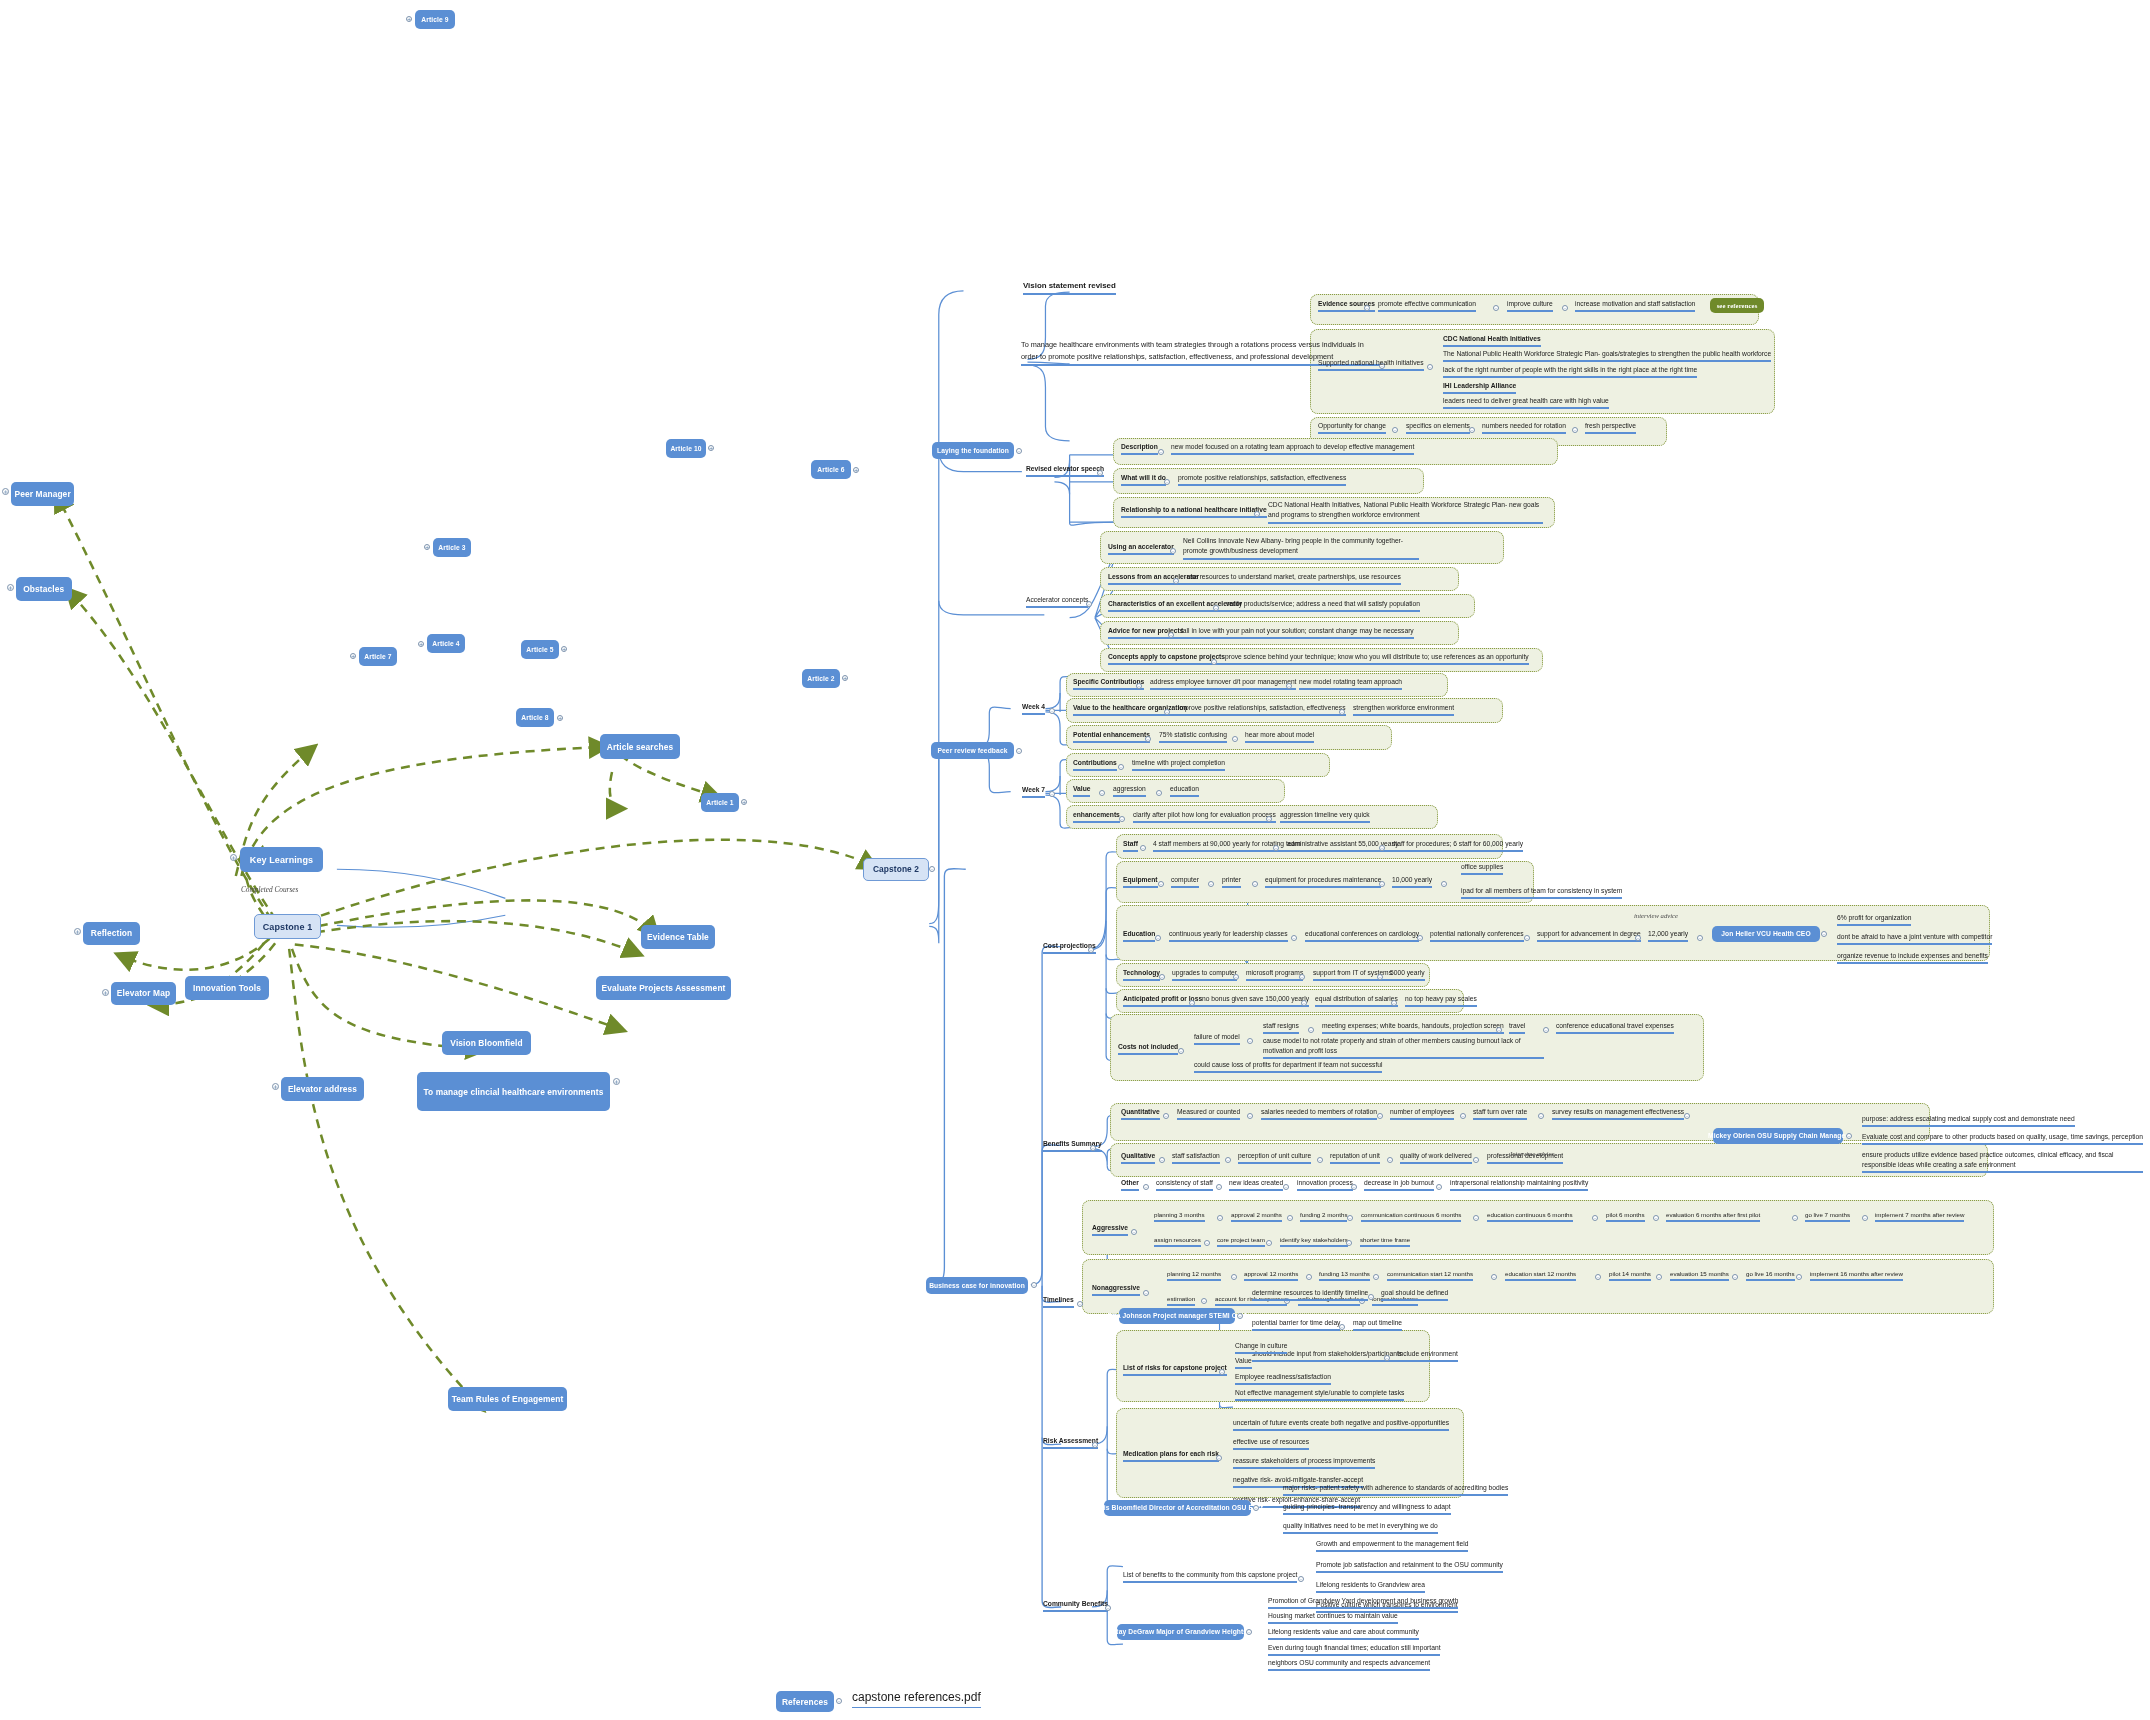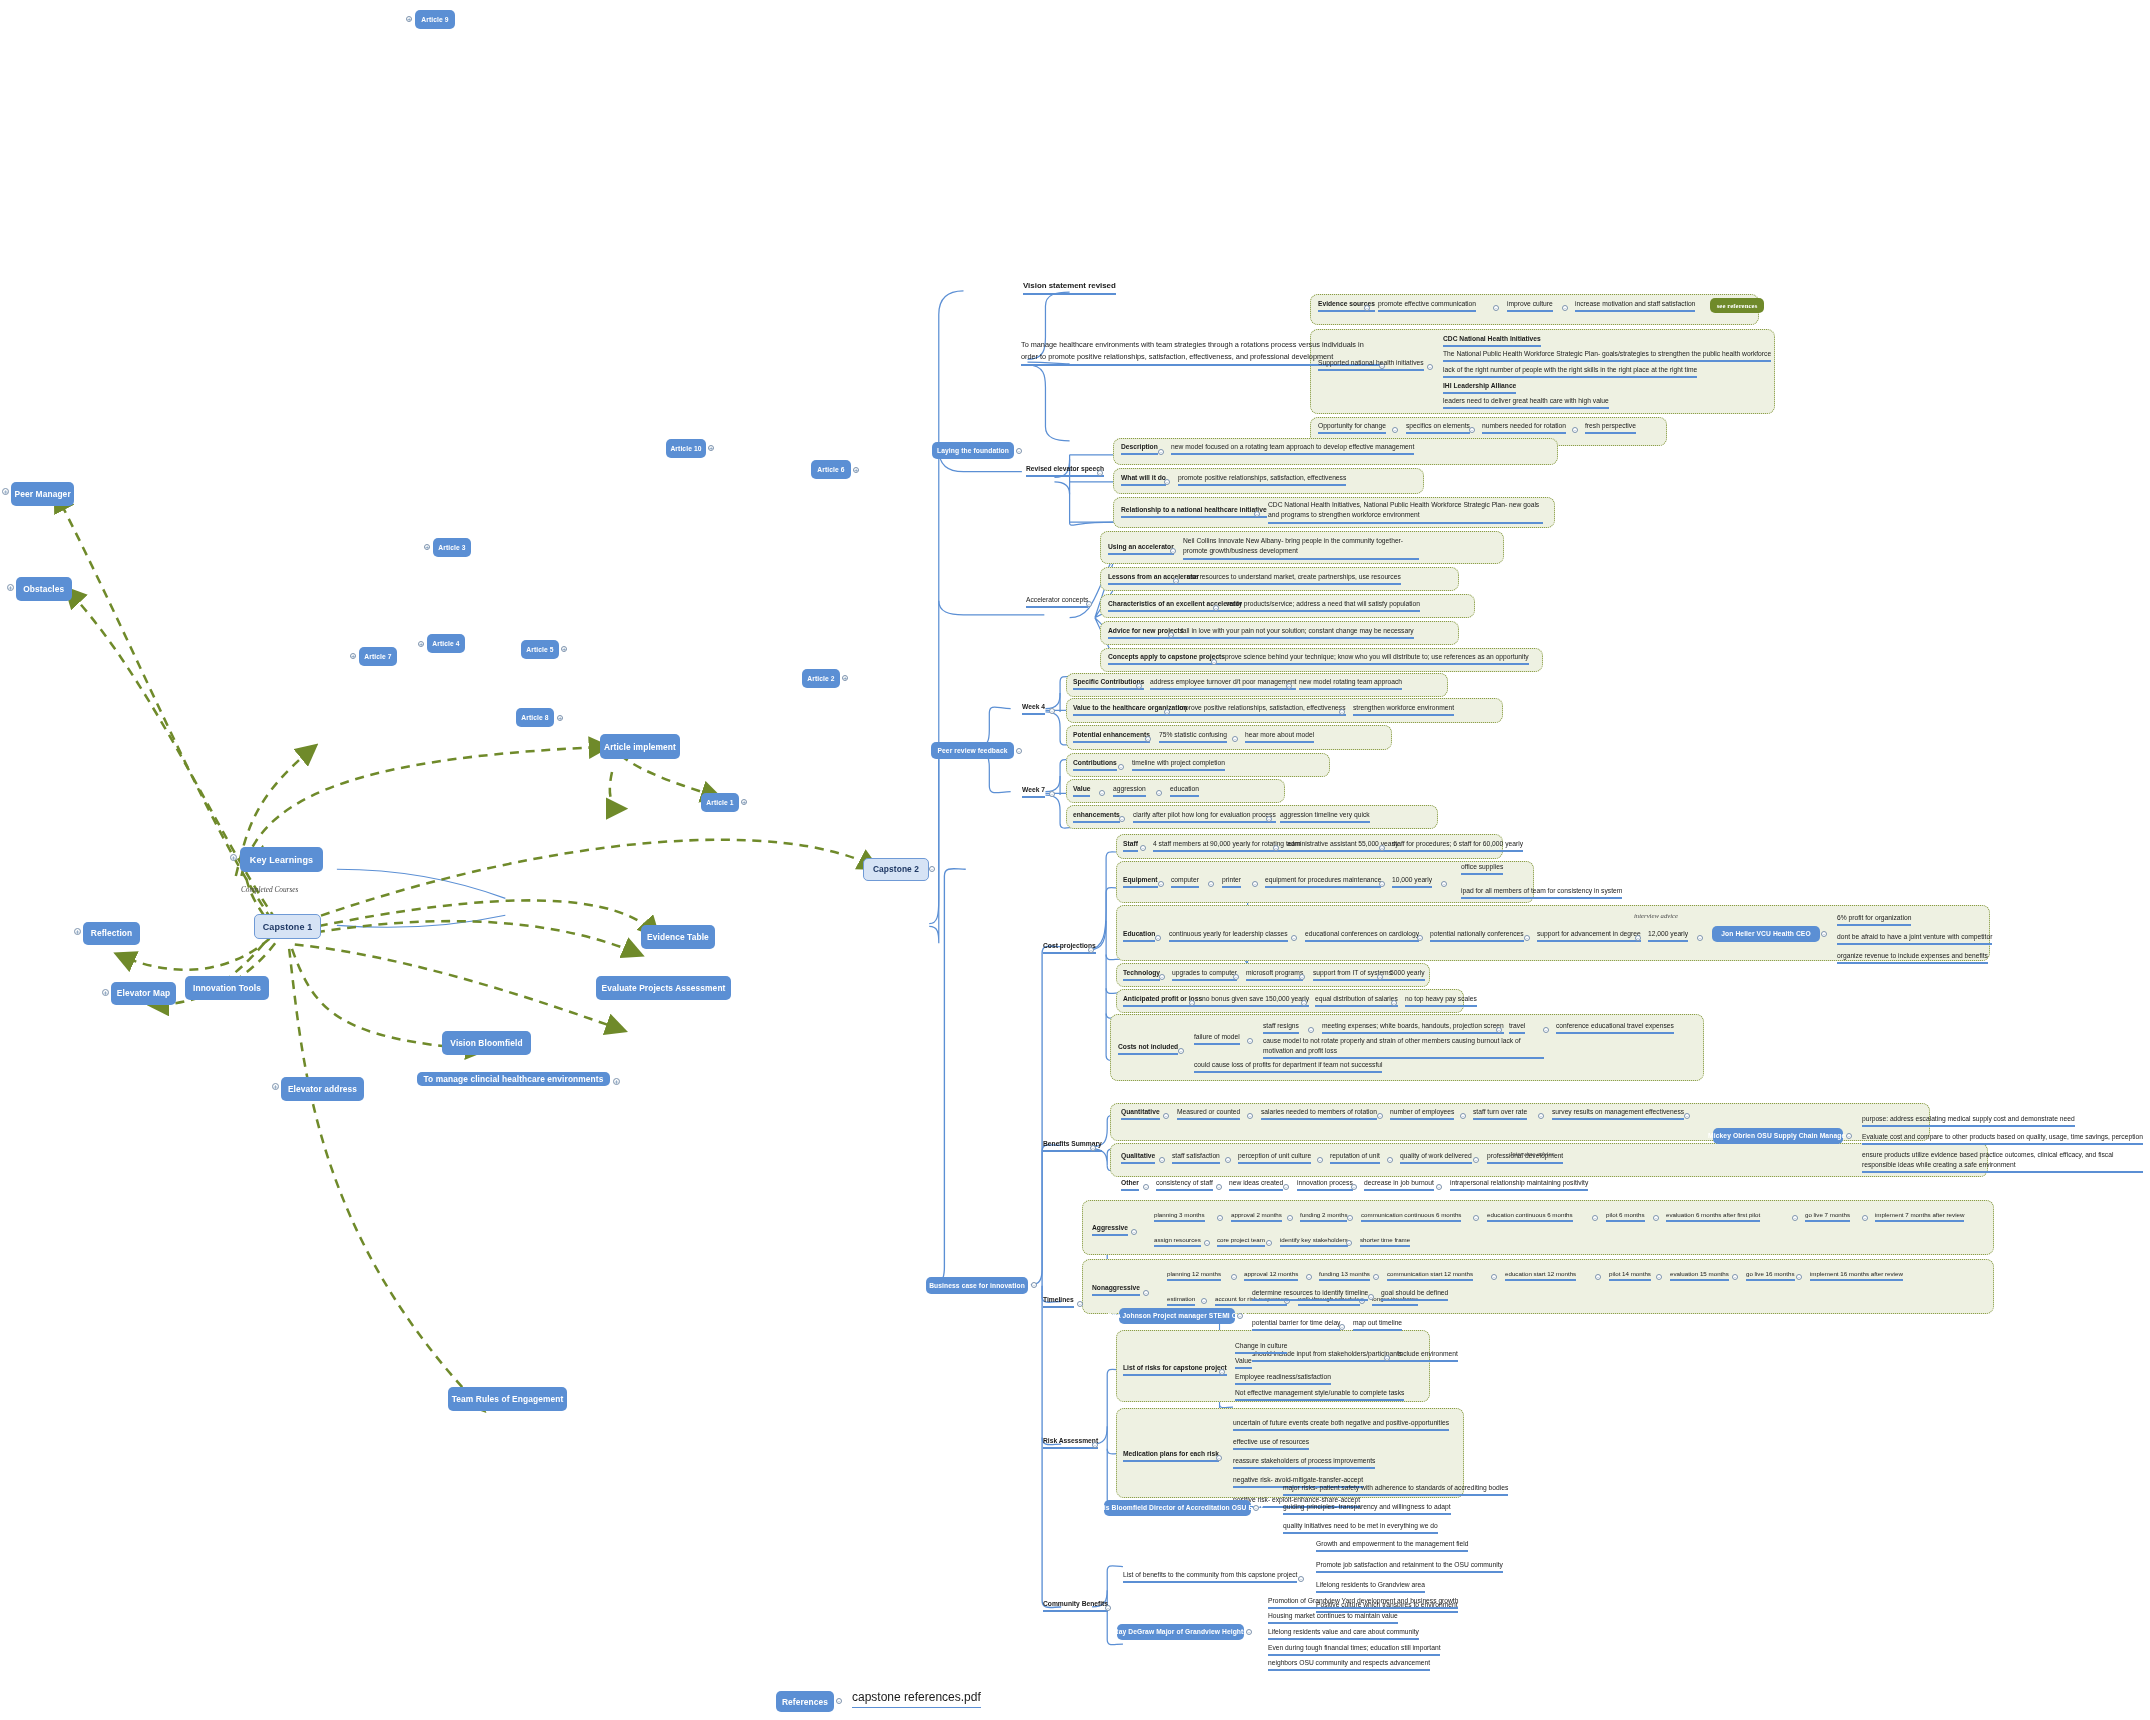--- a/index.html
+++ b/index.html
@@ -241,39 +241,39 @@
 
   <div class="node n-blue" style="left:281px;top:1077px;width:83px;height:23.6px;font-size:8.4px;">
     <span>Elevator address</span>
     </div>
   <div class="handle" style="left:272px;top:1083px;">+</div>
 
   <div class="node n-blue" style="left:442px;top:1031px;width:89px;height:23.6px;font-size:8.4px;">
     <span>Vision Bloomfield</span>
     </div>
 
-  <div class="node n-blue" style="left:417px;top:1072px;width:193px;height:14px;font-size:8.4px;">
+  <div class="node n-blue" style="left:417px;top:1072px;width:193px;height:39px;font-size:8.4px;">
     <span>To manage clincial healthcare environments</span>
     </div>
   <div class="handle" style="left:613px;top:1078px;">+</div>
 
   <div class="node n-blue" style="left:448px;top:1387px;width:119px;height:23.6px;font-size:8.4px;">
     <span>Team Rules of Engagement</span>
     </div>
 
   <div class="node n-blue" style="left:641px;top:925px;width:74px;height:23.6px;font-size:8.4px;">
     <span>Evidence Table</span>
     </div>
 
   <div class="node n-blue" style="left:596px;top:976px;width:135px;height:23.6px;font-size:8.4px;">
     <span>Evaluate Projects Assessment</span>
     </div>
 
   <div class="node n-blue" style="left:600px;top:734px;width:80px;height:25px;font-size:8.4px;">
-    <span>Article implement</span>
+    <span>Article searches</span>
     </div>
 
   <div class="node n-lightblue" style="left:863px;top:858px;width:66px;height:22.5px;font-size:8.4px;">
     <span>Capstone 2</span>
     </div>
   <div class="handle sm" style="left:929px;top:866px;">–</div>
 
   <div class="node n-blue" style="left:776px;top:1691px;width:58px;height:21.3px;font-size:8.4px;">
     <span>References</span>
     </div>

